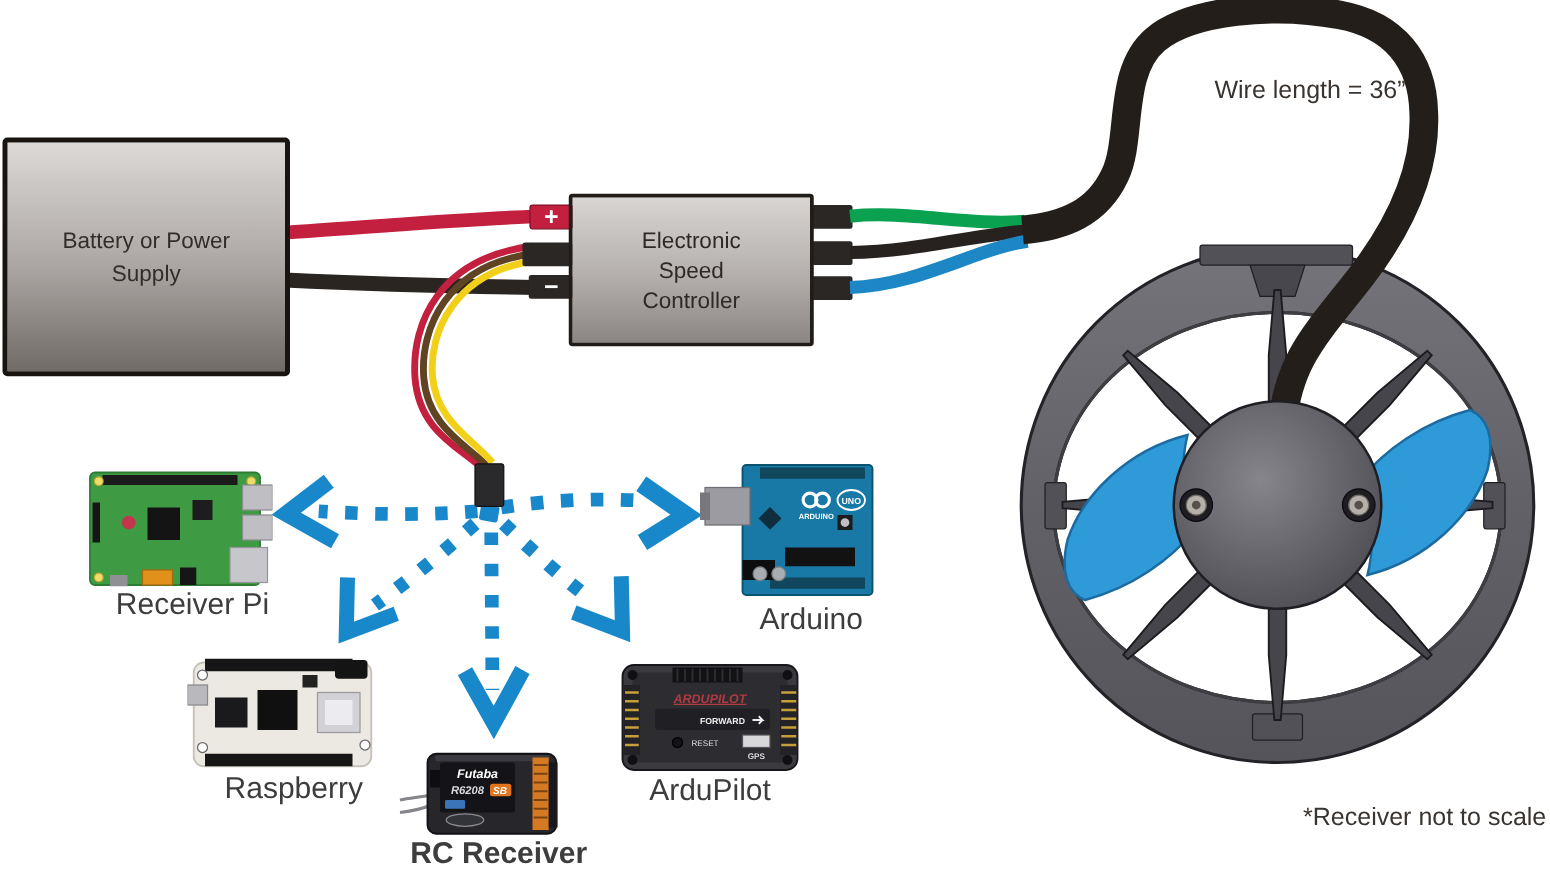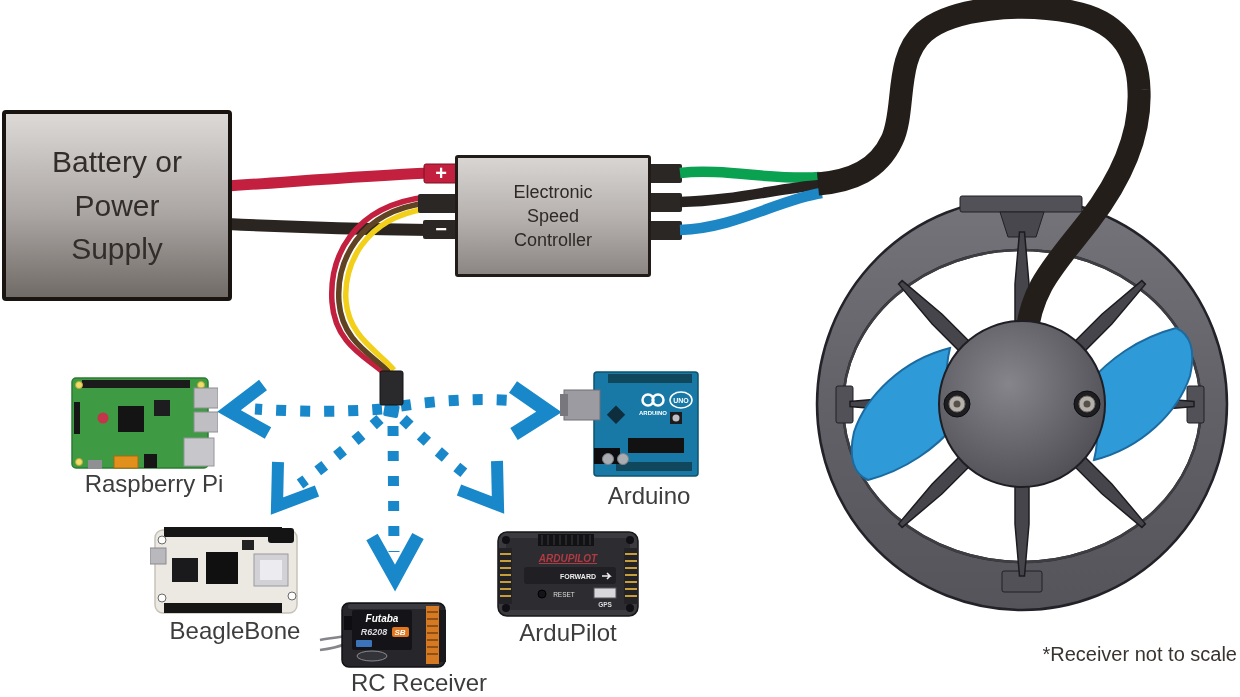--- a/index.html
+++ b/index.html
@@ -3,21 +3,21 @@
 <meta charset="utf-8">
 <style>
   html,body{margin:0;padding:0;background:#ffffff;}
   .canvas{position:relative;width:1240px;height:697px;background:#fff;overflow:hidden;
           font-family:"Liberation Sans",sans-serif;}
   .layer{position:absolute;left:0;top:0;}
   .box{position:absolute;box-sizing:border-box;display:flex;align-items:center;justify-content:center;
        text-align:center;z-index:3;}
   .battery-box{left:2px;top:110px;width:230px;height:191px;border:4px solid #1a1410;border-radius:4px;
        background:linear-gradient(180deg,#dcd9d6 0%,#aaa5a2 55%,#716b68 100%);
-       font-size:30px;line-height:1.45;color:#322d2a;padding:0 26px;}
+       font-size:18px;line-height:1.45;color:#322d2a;padding:0 26px;}
   .esc-box{left:455px;top:155px;width:196px;height:122px;border:3px solid #221c18;border-radius:3px;
        background:linear-gradient(180deg,#d8d5d2 0%,#b3aeab 55%,#8b8583 100%);
        font-size:18px;line-height:1.35;color:#2e2926;padding:0 34px;}
   .note{position:absolute;font-size:20px;color:#3a3430;z-index:3;white-space:nowrap;}
   .note-wire{left:932px;top:61px;width:232px;text-align:center;}
   .note-scale{right:3px;top:643px;text-align:right;}
   .comp{position:absolute;z-index:3;}
   .comp-label{position:absolute;z-index:3;font-size:24px;color:#3d3d3d;white-space:nowrap;
        transform:translateX(-50%);}
   svg text{font-family:"Liberation Sans",sans-serif;}
@@ -131,40 +131,41 @@
     </g>
   </svg>
 
   <div class="box battery-box">
     <span>Battery or Power Supply</span>
   </div>
   <div class="box esc-box">
     <span>Electronic Speed Controller</span>
   </div>
 
+  <div class="note note-wire">Wire length = 36”</div>
   <div class="note note-scale">*Receiver not to scale</div>
 
   <svg class="comp" style="left:70px;top:372px;" width="148" height="100" viewBox="0 0 148 100">
     <rect x="2" y="6" width="136" height="90" rx="4" fill="#3e9a43" stroke="#2d7c33" stroke-width="1.5"></rect>
     <rect x="12" y="8" width="108" height="8" fill="#1b1b1b"></rect>
     <circle cx="9" cy="13" r="3.5" fill="#efdc6a" stroke="#bca834"></circle>
     <circle cx="9" cy="90" r="3.5" fill="#efdc6a" stroke="#bca834"></circle>
     <circle cx="131" cy="13" r="3.5" fill="#efdc6a" stroke="#bca834"></circle>
     <rect x="124" y="16" width="24" height="20" fill="#bfbfc3" stroke="#8e8e92"></rect>
     <rect x="124" y="40" width="24" height="20" fill="#bfbfc3" stroke="#8e8e92"></rect>
     <rect x="114" y="66" width="30" height="28" fill="#c7c7cb" stroke="#94949a"></rect>
     <rect x="48" y="34" width="26" height="26" fill="#141414"></rect>
     <rect x="84" y="28" width="16" height="16" fill="#1d1d1f"></rect>
     <rect x="4" y="30" width="6" height="32" fill="#161616"></rect>
     <circle cx="33" cy="46" r="5.5" fill="#c2354a"></circle>
     <rect x="18" y="88" width="14" height="9" fill="#8f9094"></rect>
     <rect x="44" y="84" width="24" height="12" fill="#e2901c" stroke="#a86a11"></rect>
     <rect x="74" y="82" width="13" height="14" fill="#161616"></rect>
   </svg>
-  <div class="comp-label" style="left:154px;top:470px;">Raspberry Pi</div>
+  <div class="comp-label" style="left:154px;top:470px;">Receiver Pi</div>
 
   <svg class="comp" style="left:550px;top:362px;" width="150" height="120" viewBox="0 0 150 120">
     <rect x="44" y="10" width="104" height="104" rx="3" fill="#1878a6" stroke="#0c546e" stroke-width="1.5"></rect>
     <rect x="58" y="12" width="84" height="9" fill="#10475d"></rect>
     <rect x="66" y="100" width="76" height="9" fill="#10475d"></rect>
     <rect x="14" y="28" width="36" height="30" fill="#9b9ba1" stroke="#6f6f75"></rect>
     <rect x="10" y="32" width="8" height="22" fill="#77777d"></rect>
     <circle cx="98" cy="38" r="5.5" fill="none" stroke="#ffffff" stroke-width="2.5"></circle>
     <circle cx="108" cy="38" r="5.5" fill="none" stroke="#ffffff" stroke-width="2.5"></circle>
     <ellipse cx="131" cy="38" rx="11" ry="8" fill="none" stroke="#ffffff" stroke-width="1.5"></ellipse>
@@ -188,40 +189,40 @@
     <rect x="0" y="24" width="16" height="16" fill="#b9b9bd" stroke="#8a8a8e"></rect>
     <rect x="104" y="30" width="34" height="32" fill="#d2d2d6" stroke="#9a9a9e"></rect>
     <rect x="110" y="36" width="22" height="20" fill="#ececf0"></rect>
     <rect x="56" y="28" width="32" height="32" fill="#101010"></rect>
     <rect x="22" y="34" width="26" height="24" fill="#1a1a1c"></rect>
     <rect x="92" y="16" width="12" height="10" fill="#222222"></rect>
     <circle cx="12" cy="16" r="4" fill="#fdfdfb" stroke="#6a6a6e"></circle>
     <circle cx="12" cy="74" r="4" fill="#fdfdfb" stroke="#6a6a6e"></circle>
     <circle cx="142" cy="72" r="4" fill="#fdfdfb" stroke="#6a6a6e"></circle>
   </svg>
-  <div class="comp-label" style="left:235px;top:617px;">BeagleBone</div>
+  <div class="comp-label" style="left:235px;top:617px;">Raspberry</div>
 
   <svg class="comp" style="left:318px;top:594px;" width="145" height="85" viewBox="0 0 145 85">
     <path d="M2,46 C10,44 18,44 27,42" fill="none" stroke="#85858b" stroke-width="2.5"></path>
     <path d="M2,56 C10,55 18,54 27,50" fill="none" stroke="#85858b" stroke-width="2.5"></path>
     <rect x="24" y="9" width="103" height="64" rx="7" fill="#26262b" stroke="#121216" stroke-width="1.5"></rect>
     <rect x="30" y="10" width="92" height="5" rx="2.5" fill="#3a3a40"></rect>
     <rect x="26" y="22" width="9" height="14" fill="#0e0e12"></rect>
     <rect x="34" y="16" width="60" height="40" rx="2" fill="#141418"></rect>
     <text x="64" y="28" font-size="10" font-weight="bold" font-style="italic" fill="#ffffff" text-anchor="middle">Futaba</text>
     <text x="56" y="41" font-size="9" font-weight="bold" font-style="italic" fill="#d9d9de" text-anchor="middle">R6208</text>
     <rect x="74" y="33" width="17" height="10" rx="2" fill="#e0761f"></rect>
     <text x="82" y="41" font-size="8" font-weight="bold" font-style="italic" fill="#ffffff" text-anchor="middle">SB</text>
     <rect x="38" y="46" width="16" height="7" rx="1" fill="#3b74b8"></rect>
     <ellipse cx="54" cy="62" rx="15" ry="5" fill="#33333a" stroke="#8a8a8e"></ellipse>
     <rect x="108" y="12" width="13" height="58" fill="#d57a22"></rect>
     <path d="M109,18 h11 M109,25 h11 M109,32 h11 M109,39 h11 M109,46 h11 M109,53 h11 M109,60 h11" stroke="#7a4210" stroke-width="1.5"></path>
     <rect x="121" y="16" width="7" height="52" fill="#19191d"></rect>
   </svg>
-  <div class="comp-label" style="left:419px;top:669px;">RC Receiver</div>
+  <div class="comp-label" style="left:399px;top:669px;font-weight:bold;">RC Receiver</div>
 
   <svg class="comp" style="left:490px;top:526px;" width="162" height="92" viewBox="0 0 162 92">
     <rect x="8" y="6" width="140" height="84" rx="9" fill="#3a3a3f" stroke="#17171b" stroke-width="1.5"></rect>
     <rect x="16" y="12" width="124" height="72" rx="6" fill="#2c2c31"></rect>
     <circle cx="16" cy="14" r="4" fill="#101014"></circle>
     <circle cx="140" cy="14" r="4" fill="#101014"></circle>
     <circle cx="16" cy="82" r="4" fill="#101014"></circle>
     <circle cx="140" cy="82" r="4" fill="#101014"></circle>
     <rect x="9" y="22" width="13" height="56" fill="#232327"></rect>
     <path d="M10,28 h11 M10,35 h11 M10,42 h11 M10,49 h11 M10,56 h11 M10,63 h11 M10,70 h11" stroke="#c79f3a" stroke-width="2"></path>

